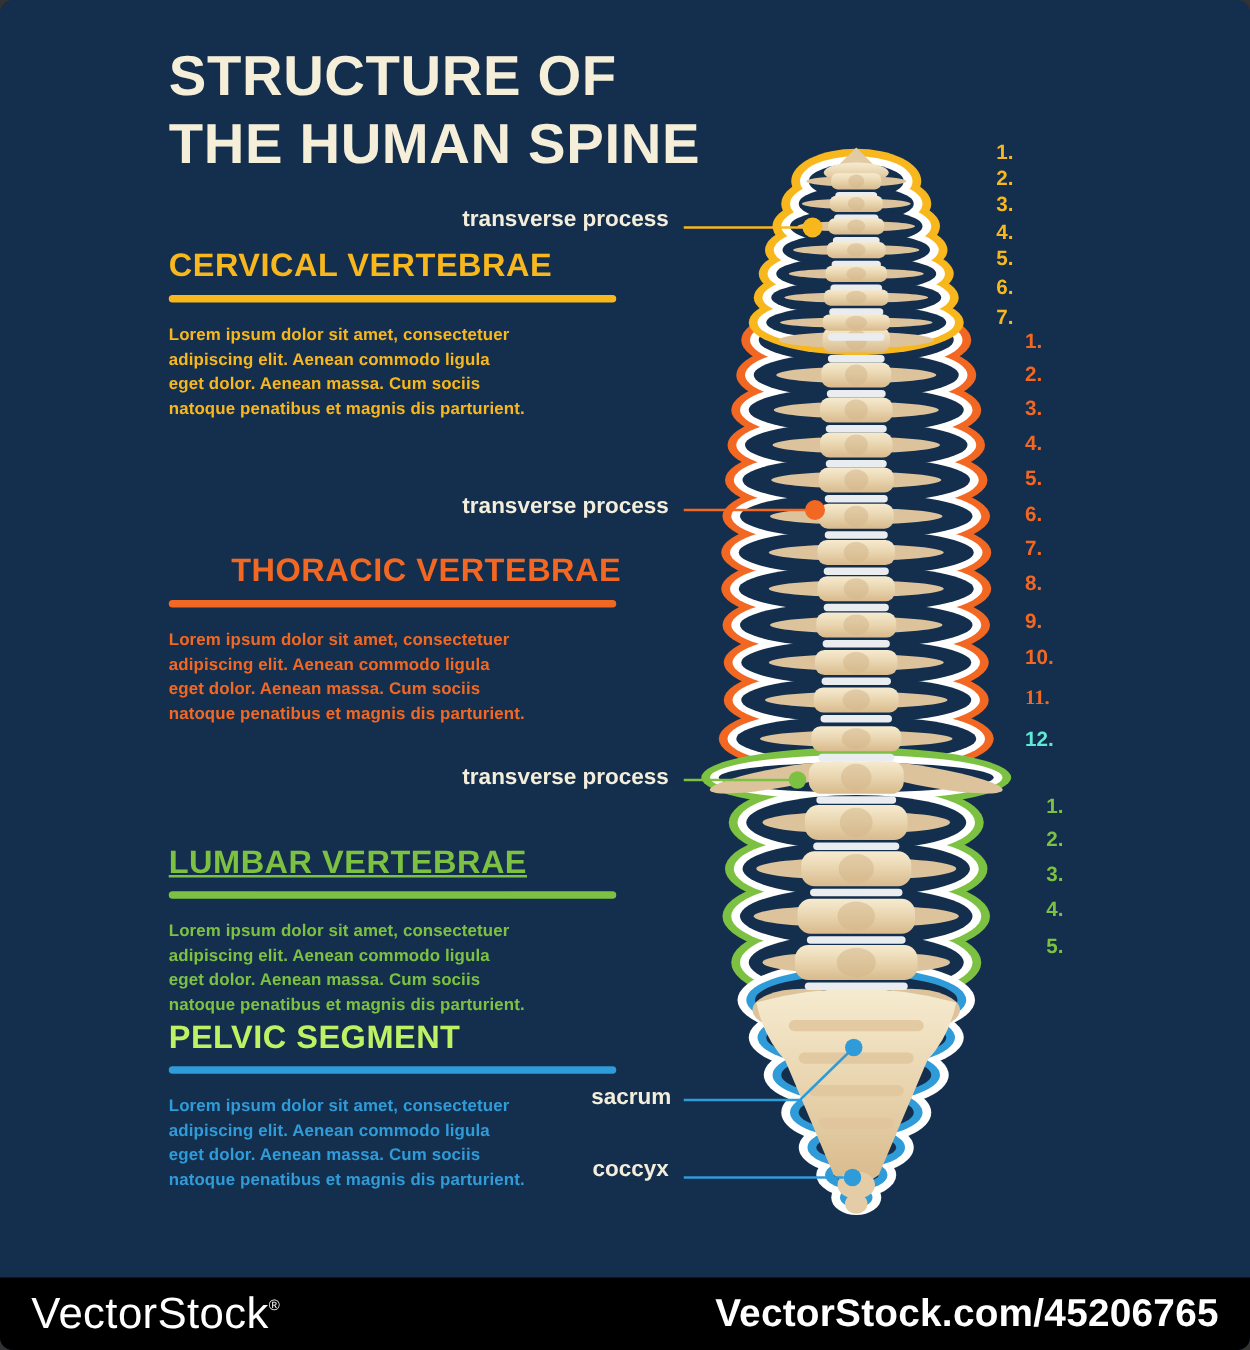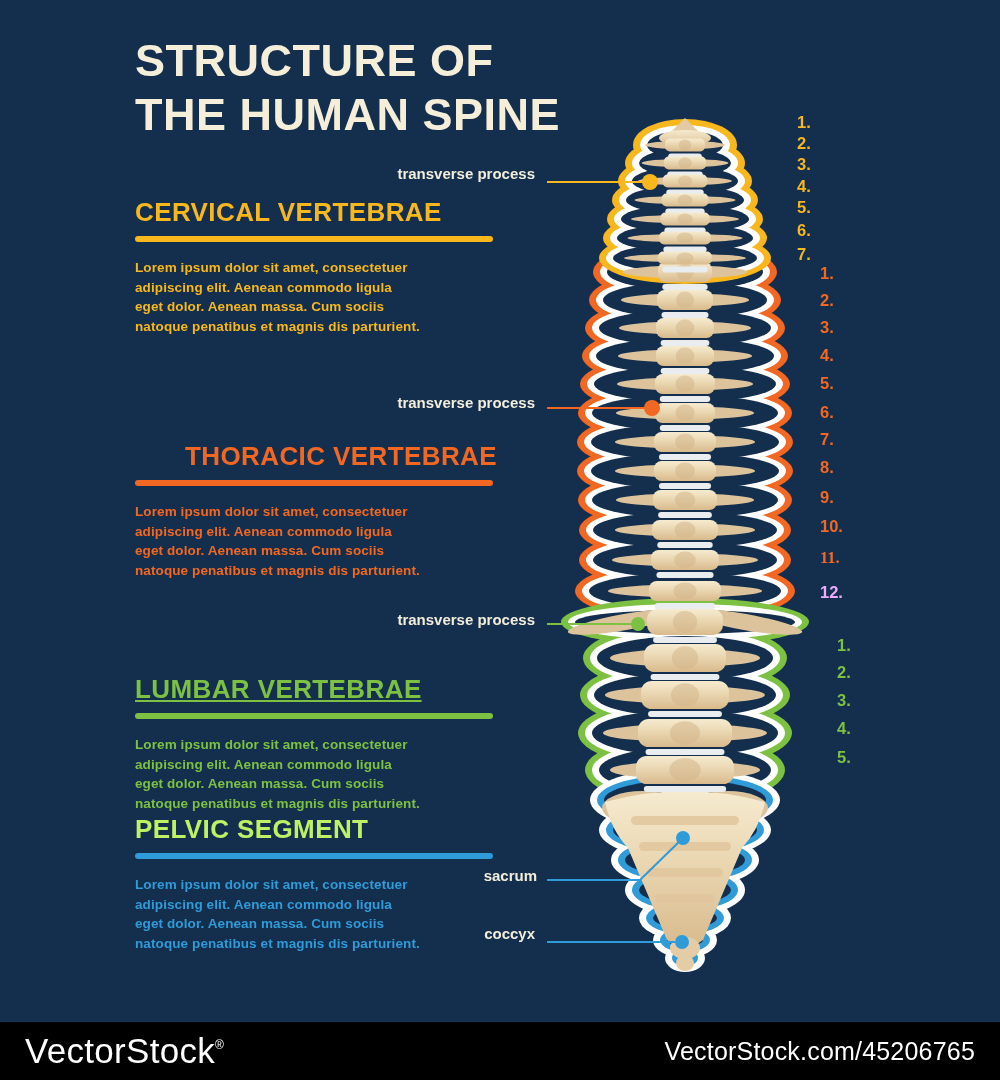--- a/index.html
+++ b/index.html
@@ -1,54 +1,54 @@
 <!DOCTYPE html>
 <html><head>
 <meta charset="utf-8">
 <style>
   html,body{margin:0;padding:0;background:#333;}
   .canvas{
     position:relative;width:1000px;height:1080px;overflow:hidden;
-    font-family:"Liberation Sans",sans-serif;background:#142f4d;
+    font-family:"Liberation Sans",sans-serif;background:#142f4d;border-radius:10px;
   }
   .page-title{
     position:absolute;left:135px;top:34px;margin:0;
     font-size:45px;line-height:54px;font-weight:700;letter-spacing:.5px;
     color:#f5efda;
   }
   .section{position:absolute;left:135px;width:362px;}
   #sec-cervical{top:197px}
   #sec-thoracic{top:441px}
   #sec-lumbar{top:674px}
   #sec-pelvic{top:814px}
   .sec-heading{margin:0;font-size:26px;font-weight:700;letter-spacing:.4px;}
   .sec-bar{height:6px;border-radius:3px;margin-top:8px;width:358px;}
   .sec-body{
     margin:16px 0 0;font-size:13.5px;line-height:19.5px;font-weight:700;
     white-space:pre-line;letter-spacing:.1px;
   }
   .callout-label{
-    position:absolute;right:465px;color:#f3eedb;font-size:15px;font-weight:700;
+    position:absolute;right:465px;color:#f3eedb;font-size:18px;font-weight:700;
     white-space:nowrap;text-align:left;
   }
   #callout-tp1{top:165px}
   #callout-tp2{top:394px}
   #callout-tp3{top:611px}
   #callout-sacrum{top:867px;right:463px}
   #callout-coccyx{top:925px;right:465px}
   .vnum{position:absolute;font-size:16.5px;font-weight:700;line-height:18px;}
   #spine-svg{position:absolute;left:545px;top:110px;}
   .bottom-bar{
     position:absolute;left:0;bottom:0;width:1000px;height:58px;background:#000;
     display:flex;align-items:center;justify-content:space-between;
     padding:0 25px;box-sizing:border-box;
   }
   .logo{color:#fff;font-size:35px;font-weight:400;letter-spacing:.3px;text-align:right;}
   .logo sup{font-size:12px;vertical-align:14px;}
-  .credit{color:#fff;font-size:25px;font-weight:400;letter-spacing:.2px;text-align:center;}
+  .credit{color:#fff;font-size:31px;font-weight:700;letter-spacing:.2px;text-align:center;}
 </style>
 </head>
 <body>
 
 <div class="canvas" id="canvas" style="background: rgb(20, 47, 77);">
 
   <h1 class="page-title" style="color: rgb(245, 239, 218);">
     <span>STRUCTURE OF</span><br>
     <span>THE HUMAN SPINE</span>
   </h1>
@@ -355,21 +355,21 @@
       <span class="vnum" style="left: 820px; top: 291px; color: rgb(242, 104, 34);">2.</span>
       <span class="vnum" style="left: 820px; top: 318px; color: rgb(242, 104, 34);">3.</span>
       <span class="vnum" style="left: 820px; top: 346px; color: rgb(242, 104, 34);">4.</span>
       <span class="vnum" style="left: 820px; top: 374px; color: rgb(242, 104, 34);">5.</span>
       <span class="vnum" style="left: 820px; top: 403px; color: rgb(242, 104, 34);">6.</span>
       <span class="vnum" style="left: 820px; top: 430px; color: rgb(242, 104, 34);">7.</span>
       <span class="vnum" style="left: 820px; top: 458px; color: rgb(242, 104, 34);">8.</span>
       <span class="vnum" style="left: 820px; top: 488px; color: rgb(242, 104, 34);">9.</span>
       <span class="vnum" style="left: 820px; top: 517px; color: rgb(242, 104, 34);">10.</span>
       <span class="vnum" style="left: 820px; top: 549px; color: rgb(242, 104, 34); font-family: Liberation Serif, serif;">11.</span>
-      <span class="vnum" style="left: 820px; top: 583px; color: #f0abfc;">12.</span>
+      <span class="vnum" style="left: 820px; top: 583px; color: #5eead4;">12.</span>
     </div>
     <div>
       <span class="vnum" style="left: 837px; top: 636px; color: rgb(124, 193, 66);">1.</span>
       <span class="vnum" style="left: 837px; top: 663px; color: rgb(124, 193, 66);">2.</span>
       <span class="vnum" style="left: 837px; top: 691px; color: rgb(124, 193, 66);">3.</span>
       <span class="vnum" style="left: 837px; top: 719px; color: rgb(124, 193, 66);">4.</span>
       <span class="vnum" style="left: 837px; top: 748px; color: rgb(124, 193, 66);">5.</span>
     </div>
   </div>
 

